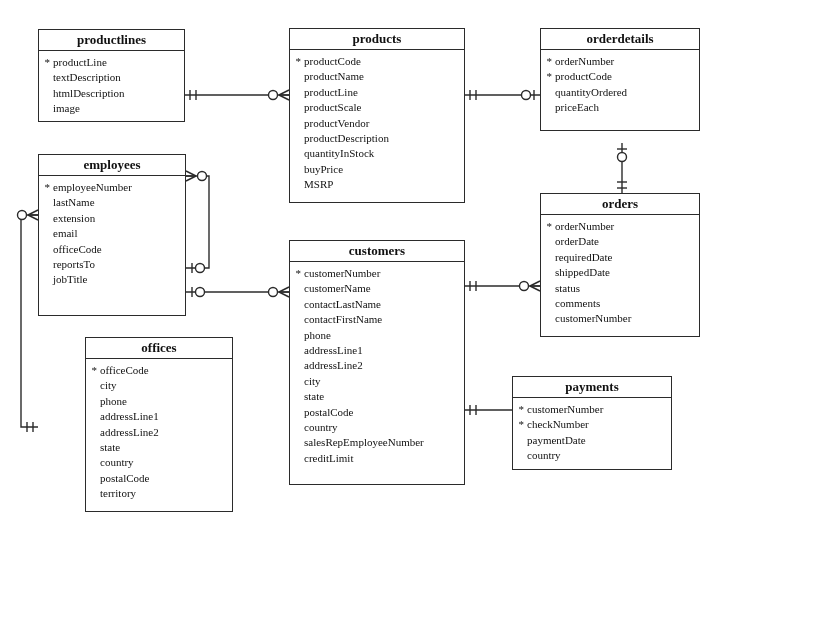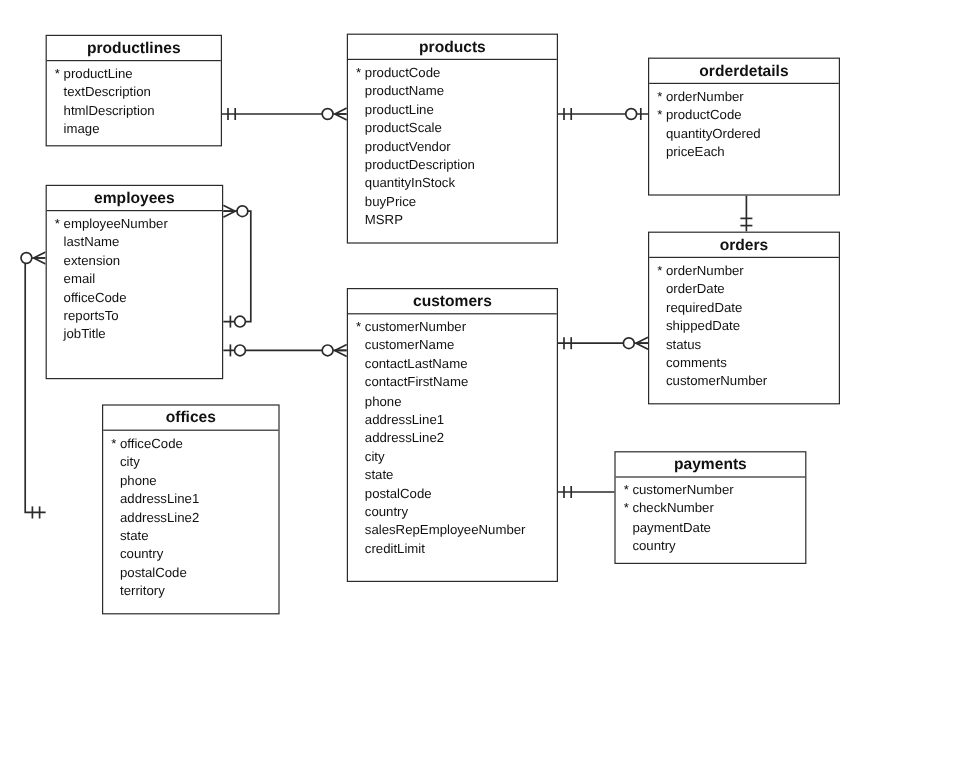--- a/index.html
+++ b/index.html
@@ -1,18 +1,18 @@
 <!DOCTYPE html>
 <html style="--line: #2b2b2b; --bg: #ffffff; --text: #111111;"><head>
 <meta charset="utf-8">
 <style>
   html,body{margin:0;padding:0;background:#ffffff;}
   .canvas{
     position:relative;width:816px;height:639px;background:var(--bg,#fff);
-    font-family:Liberation Sans, sans-serif;overflow:hidden;border-radius:29px;
+    font-family:Liberation Serif, serif;overflow:hidden;border-radius:29px;
   }
   #wires{position:absolute;left:0;top:0;width:816px;height:639px;}
   #wires polyline,#wires line{stroke:var(--line,#2b2b2b);stroke-width:1.4;fill:none;}
   #wires circle{fill:#ffffff;stroke:var(--line,#2b2b2b);stroke-width:1.4;}
   .entity{
     position:absolute;background:#ffffff;border:1.5px solid var(--line,#2b2b2b);
     box-sizing:border-box;z-index:2;
   }
   .entity-title{
     height:21px;line-height:19px;text-align:center;font-weight:bold;font-size:13px;
@@ -151,21 +151,21 @@
           <div class="field">
             <span class="pk"></span>
             <span class="fname">buyPrice</span>
           </div>
           <div class="field">
             <span class="pk"></span>
             <span class="fname">MSRP</span>
           </div>
         </div>
       </div>
-      <div class="entity" style="left: 540px; top: 28px; width: 160px; height: 115px; margin-top: 20px;">
+      <div class="entity" style="left: 540px; top: 28px; width: 160px; height: 103px;">
         <div class="entity-title">orderdetails</div>
         <div class="fields">
           <div class="field">
             <span class="pk">*</span>
             <span class="fname">orderNumber</span>
           </div>
           <div class="field">
             <span class="pk">*</span>
             <span class="fname">productCode</span>
           </div>

